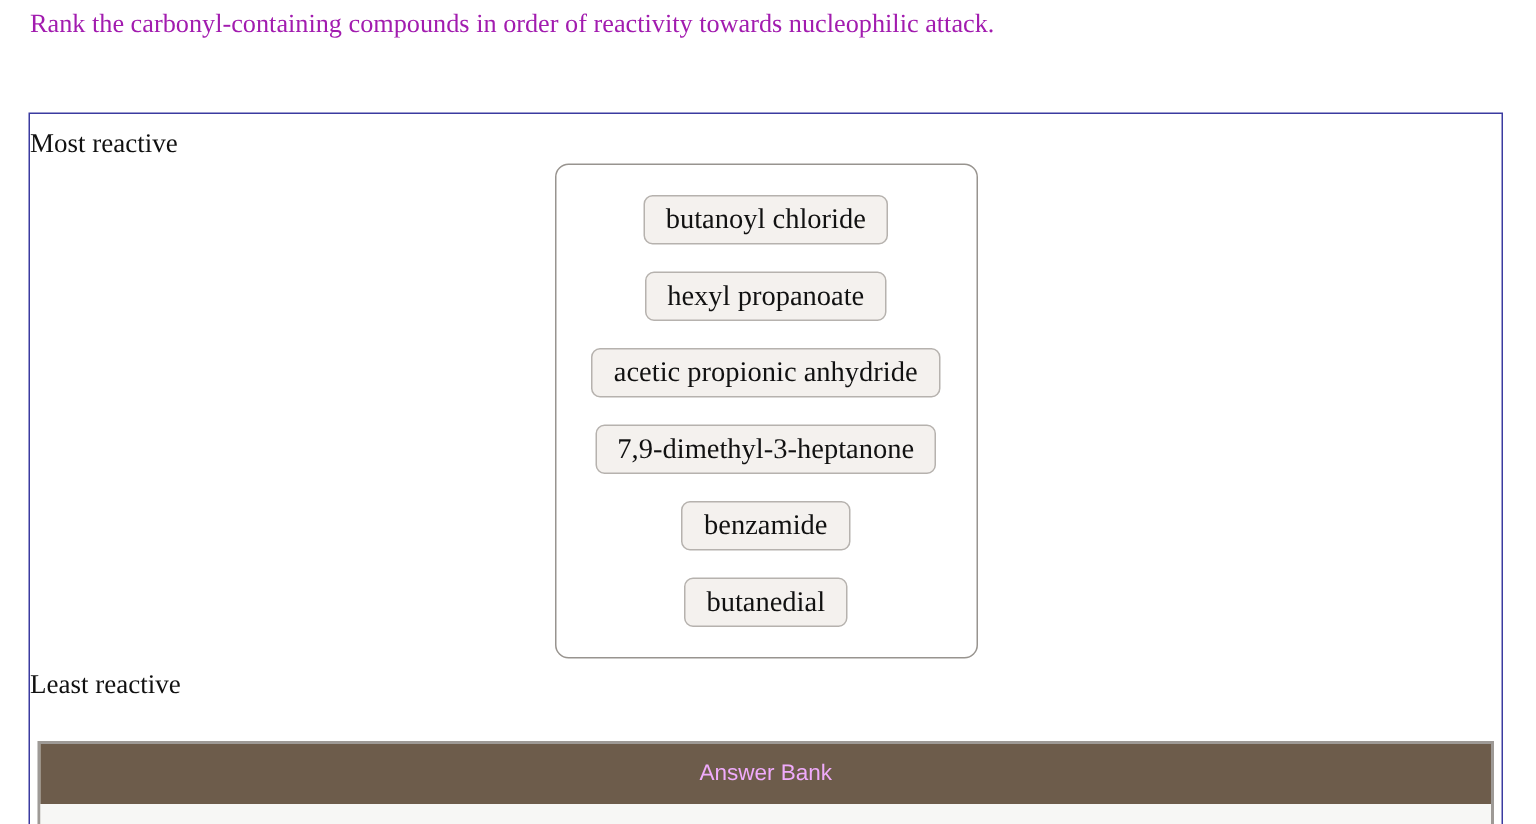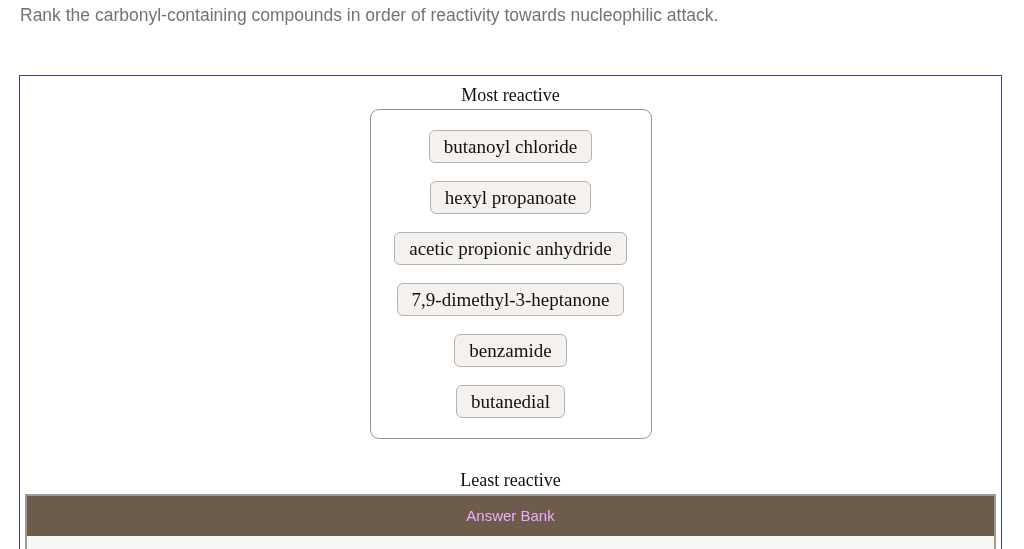--- a/index.html
+++ b/index.html
@@ -8,41 +8,41 @@
     height: 549px;
     overflow: hidden;
     background: #ffffff;
     font-family: "Liberation Serif", serif;
   }
   .question {
     position: absolute;
     left: 20px;
     top: 5px;
     font-size: 17.5px;
-    color: #737373;
-    font-family: Liberation Sans, sans-serif;
+    color: #a21caf;
+    font-family: Liberation Serif, serif;
   }
   .panel {
     position: absolute;
     left: 19px;
     top: 75px;
     width: 983px;
     height: 520px; 
     border: 1.5px solid #3b3ba0;
     background: #ffffff;
   }
   .rank-label {
-    text-align: center;
+    text-align: left;
     font-size: 18px;
     color: #111111;
     font-family: "Liberation Serif", serif;
     line-height: 22px;
   }
   .label-most { margin-top: 8px; }
-  .label-least { margin-top: 30px; }
+  .label-least { margin-top: 6px; }
   .rank-container {
     margin: 3px auto 0 auto;
     width: 282px;
     min-height: 328px;
     border: 1.5px solid #98948f;
     border-radius: 9px;
     background: #ffffff;
     display: flex;
     flex-direction: column;
     align-items: center;

